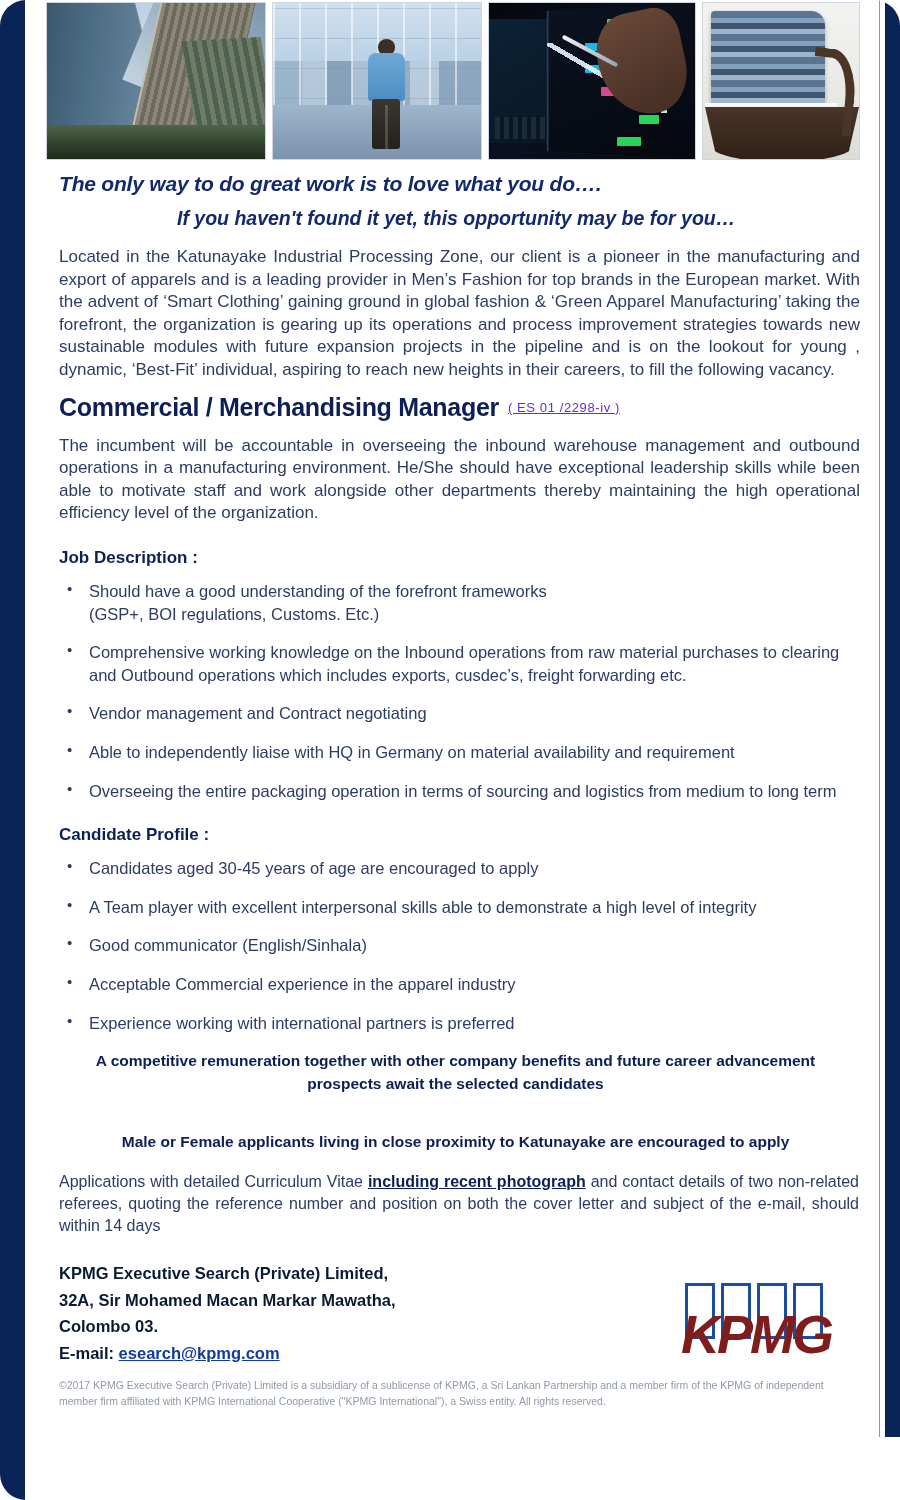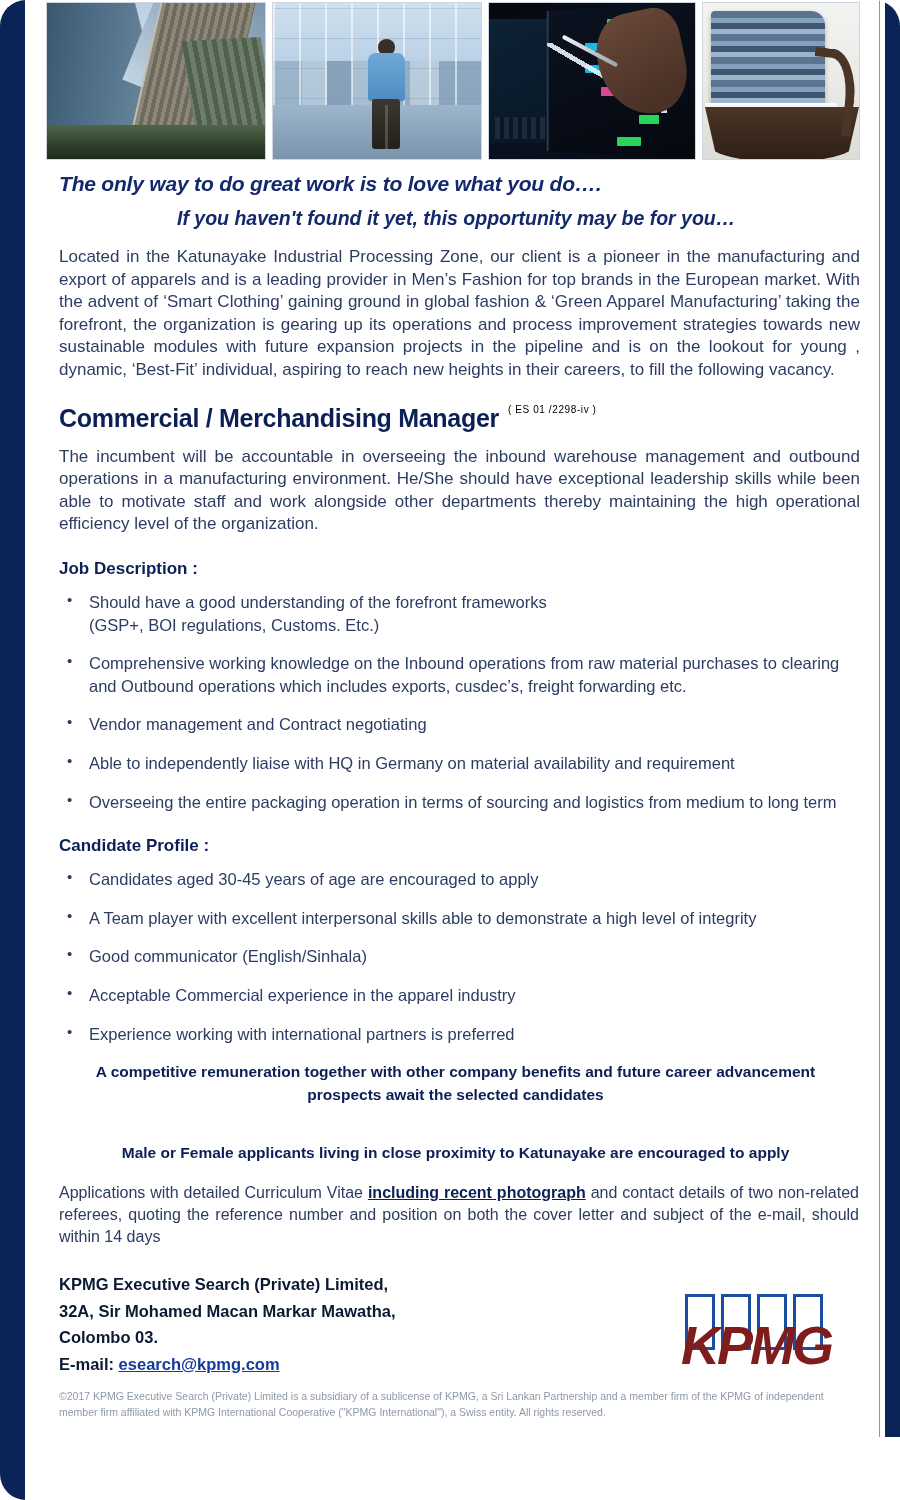--- a/index.html
+++ b/index.html
@@ -266,36 +266,37 @@
     font-size: 17px;
     line-height: 1.33;
     color: #2c3c62;
     text-align: justify;
     text-justify: inter-word;
   }
   .para.narrow { margin-top: 13px; }
 
   
   .job-title-row {
-    margin-top: 22px;
+    margin-top: 11px;
     padding-left: 17px;
     display: flex;
-    align-items: flex-start;
+    align-items: center;
   }
   .job-title {
     font-size: 25px;
     font-weight: bold;
     color: #0c1f56;
     letter-spacing: -.3px;
   }
   .job-ref {
-    font-size: 10px;
-    color: #000000;
+    font-size: 13px;
+    color: #6d28d9;
     margin-left: 9px;
     letter-spacing: .6px;
+    text-decoration: underline;
   }
 
   
   .sec-head {
     margin-top: 23px;
     padding-left: 17px;
     font-size: 17px;
     font-weight: bold;
     color: #0c1f56;
   }

